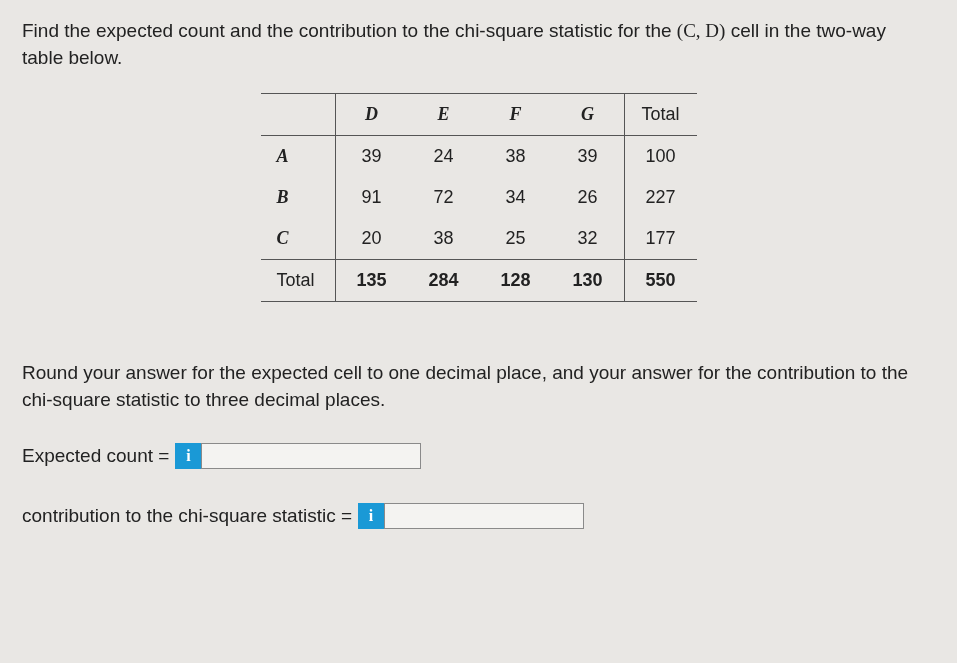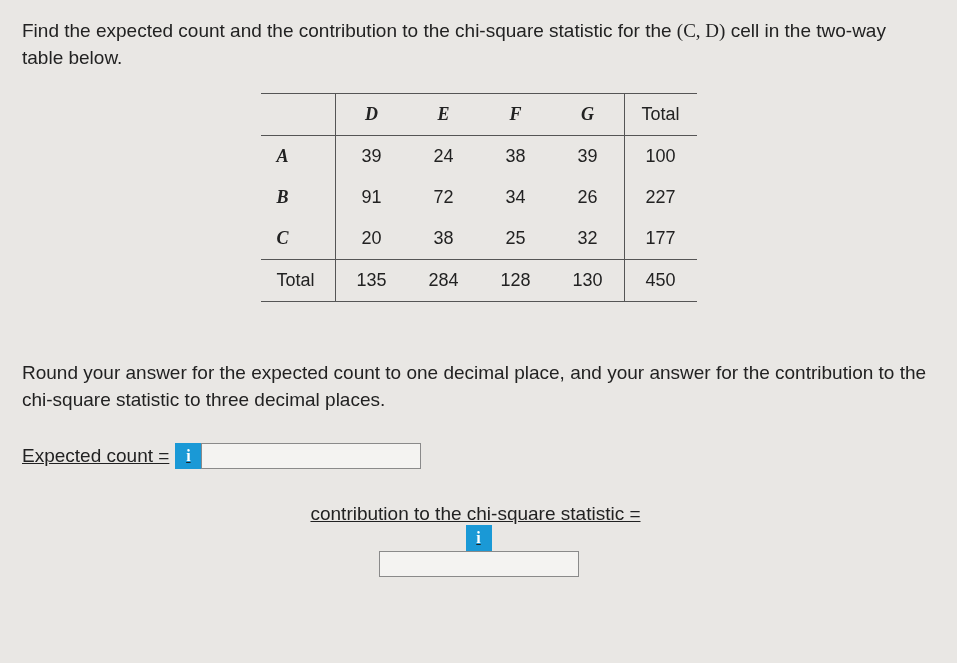--- a/index.html
+++ b/index.html
@@ -61,20 +61,21 @@
   table.twoway tbody td.rowlabel {
     text-align: left;
     padding-left: 16px;
     font-style: italic;
     font-weight: bold;
     font-family: "Times New Roman", serif;
   }
   table.twoway tbody tr.total-row td {
     border-top: 1.5px solid #555;
     border-bottom: 1.5px solid #555;
+    font-weight: bold;
   }
   table.twoway tbody tr.total-row td.rowlabel {
     font-style: normal;
     font-family: Arial, sans-serif;
     font-weight: normal;
   }
   
   table.twoway th:first-child,
   table.twoway td:first-child {
     border-right: 1.5px solid #555;
@@ -89,25 +90,23 @@
     font-size: 19px;
     line-height: 1.4;
     max-width: 930px;
   }
 
   .answer-row {
     display: flex;
     align-items: center;
     font-size: 19px;
     margin-top: 30px;
-    text-decoration: underline;
   }
   .answer-row.second {
     margin-top: 34px;
-    flex-direction: column;
   }
   .answer-row .label {
     margin-right: 6px;
   }
   .info-btn {
     width: 26px;
     height: 26px;
     background: #1a99d6;
     color: #fff;
     font-family: "Times New Roman", serif;
@@ -178,27 +177,27 @@
           <td>25</td>
           <td>32</td>
           <td>177</td>
         </tr>
         <tr class="total-row">
           <td class="rowlabel">Total</td>
           <td>135</td>
           <td>284</td>
           <td>128</td>
           <td>130</td>
-          <td>450</td>
+          <td>550</td>
         </tr>
       </tbody>
     </table>
   </div>
 
-  <div class="instr">Round your answer for the expected count to one decimal place, and your answer for the contribution to the chi-square statistic to three decimal places.</div>
+  <div class="instr">Round your answer for the expected cell to one decimal place, and your answer for the contribution to the chi-square statistic to three decimal places.</div>
 
   <div class="answer-row">
     <span class="label">Expected count =</span>
     <span class="info-btn">i</span>
     <input class="answer-input" type="text" value="" style="">
   </div>
 
   <div class="answer-row second">
     <span class="label">contribution to the chi-square statistic =</span>
     <span class="info-btn">i</span>

